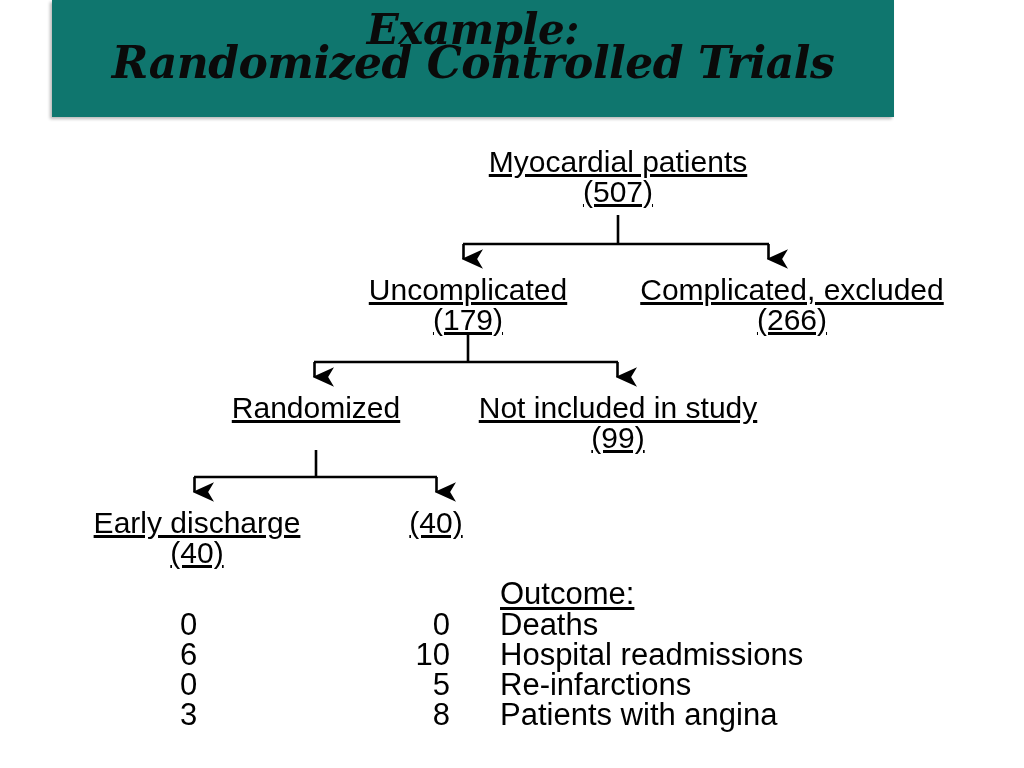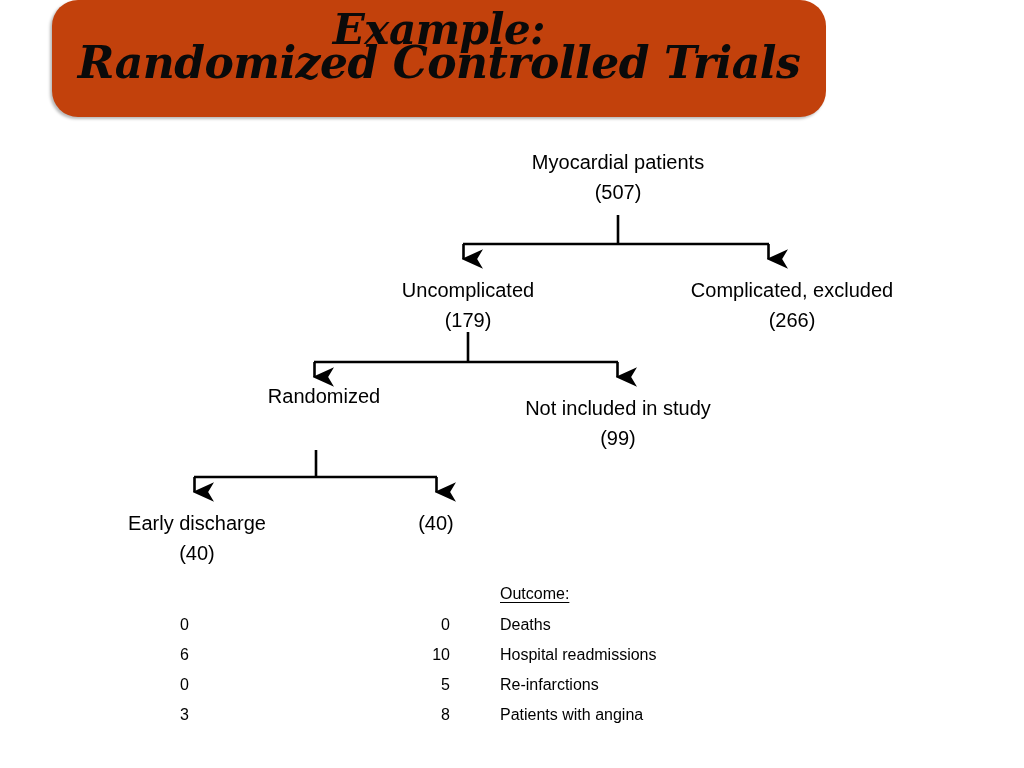--- a/index.html
+++ b/index.html
@@ -13,25 +13,24 @@
     position: relative;
     overflow: hidden;
     font-family: "Liberation Sans", sans-serif;
   }
 
   
   #title-banner {
     position: absolute;
     left: 52px;
     top: 0px;
-    width: 774px;
+    width: 842px;
     height: 117px;
-    background: #c2410c;
+    background: #0f766e;
     box-shadow: -2px 2px 3px rgba(0,0,0,0.28);
-    border-radius: 26px;
   }
   #title-banner .title-line {
     position: absolute;
     left: 0;
     width: 100%;
     text-align: center;
     color: #0a0a0a;
     font-family: "DejaVu Serif", serif;
     font-weight: bold;
     font-style: italic;
@@ -63,37 +62,38 @@
     top: 0;
     width: 1024px;
     height: 651px;
   }
 
   .node {
     position: absolute;
     text-align: center;
     color: #000000;
     font-family: "Liberation Sans", sans-serif;
-    font-size: 20px;
+    font-size: 30px;
     line-height: 30px;
     white-space: nowrap;
     transform: translateX(-50%);
+    text-decoration: underline;
   }
   .node .node-label { display: block; }
   .node .node-count { display: block; }
 
   
   #outcome-table {
     position: absolute;
     left: 180px;
     top: 463px;
     width: 600px;
     color: #000;
     font-family: "Liberation Sans", sans-serif;
-    font-size: 16px;
+    font-size: 31px;
   }
   #outcome-header-row {
     height: 30px;
     position: relative;
   }
   #outcome-header {
     position: absolute;
     left: 320px;
     top: 0;
     text-decoration: underline;
@@ -169,21 +169,21 @@
   <div class="node" style="left:468px; top:158px;">
     <span class="node-label">Uncomplicated</span>
     <span class="node-count">(179)</span>
   </div>
 
   <div class="node" style="left:772px; top:158px;margin-left:20px;">
     <span class="node-label">Complicated, excluded</span>
     <span class="node-count">(266)</span>
   </div>
 
-  <div class="node" style="left:316px; top:264px;margin-left:8px;">
+  <div class="node" style="left:316px; top:276px;">
     <span class="node-label">Randomized</span>
   </div>
 
   <div class="node" style="left:618px; top:276px;">
     <span class="node-label">Not included in study</span>
     <span class="node-count">(99)</span>
   </div>
 
   <div class="node" style="left:197px; top:391px;">
     <span class="node-label">Early discharge</span>

